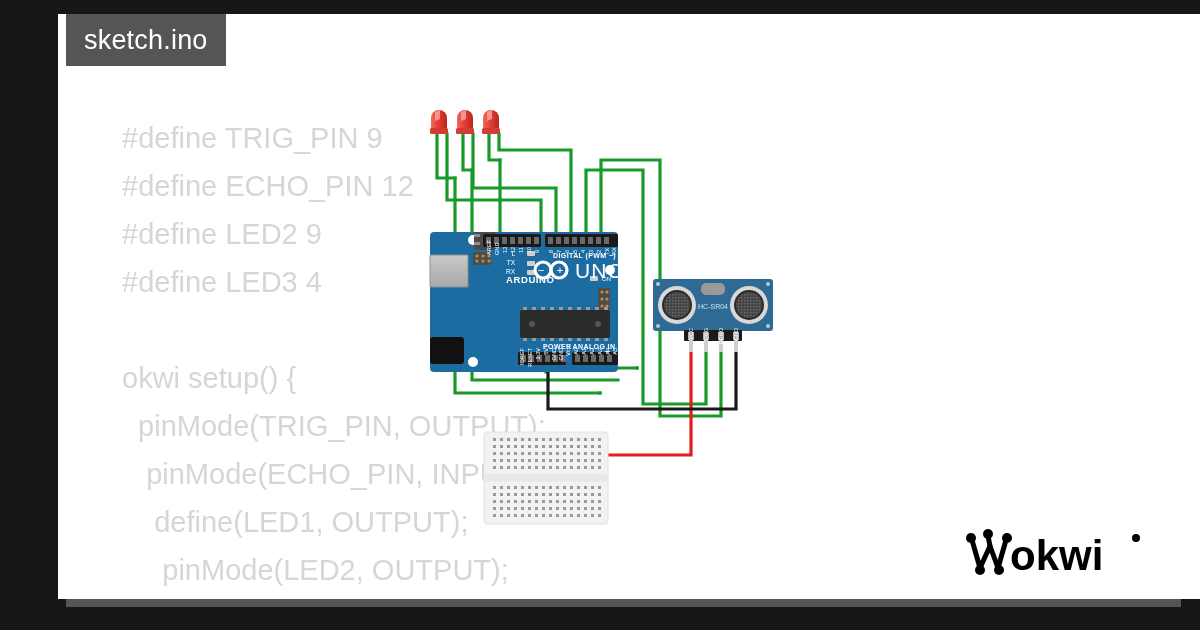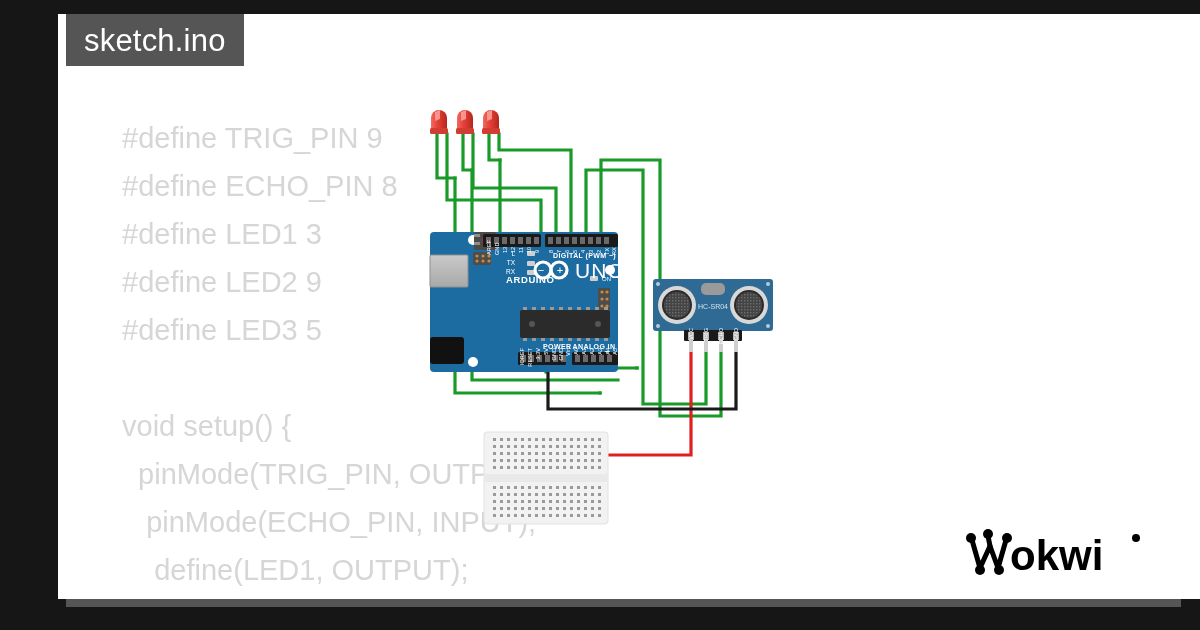--- a/index.html
+++ b/index.html
@@ -27,21 +27,21 @@
   
   .tab {
     position: absolute; left: 66px; top: 14px;
     height: 52px; padding: 0 18px;
     background: #555555;
     display: flex; align-items: center;
     z-index: 40;
   }
   .tab-label {
     color: #ffffff;
-    font-size: 31px;
+    font-size: 27px;
     font-weight: 400;
     letter-spacing: .2px;
     line-height: 1;
   }
 
   
   .code {
     position: absolute; left: 64px; top: 100px;
     width: 700px;
     color: #d6d6d6;
@@ -64,21 +64,21 @@
 </style>
 </head>
 <body>
 
 <div id="stage">
 
   <div class="frame-shadow"></div>
 
   <div class="sheet">
 
-    <div class="code" id="codeblock"><div>#define TRIG_PIN 9</div><div>#define ECHO_PIN 8</div><div>#define LED1 3</div><div>#define LED2 9</div><div>#define LED3 5</div><div>&nbsp;</div><div>void setup() {</div><div>  pinMode(TRIG_PIN, OUTPUT);</div><div>   pinMode(ECHO_PIN, INPUT);</div><div>    define(LED1, OUTPUT);</div><div>     pinMode(LED2, OUTPUT);</div></div>
+    <div class="code" id="codeblock"><div>#define TRIG_PIN 9</div><div>#define ECHO_PIN 12</div><div>#define LED2 9</div><div>#define LED3 4</div><div>&nbsp;</div><div>okwi setup() {</div><div>  pinMode(TRIG_PIN, OUTPUT);</div><div>   pinMode(ECHO_PIN, INPUT);</div><div>    define(LED1, OUTPUT);</div><div>     pinMode(LED2, OUTPUT);</div></div>
 
   </div>
 
   <div class="tab">
     <span class="tab-label">sketch.ino</span>
   </div>
 
   <svg class="circuit" viewBox="0 0 1200 630" xmlns="http://www.w3.org/2000/svg">
 
     <defs>

